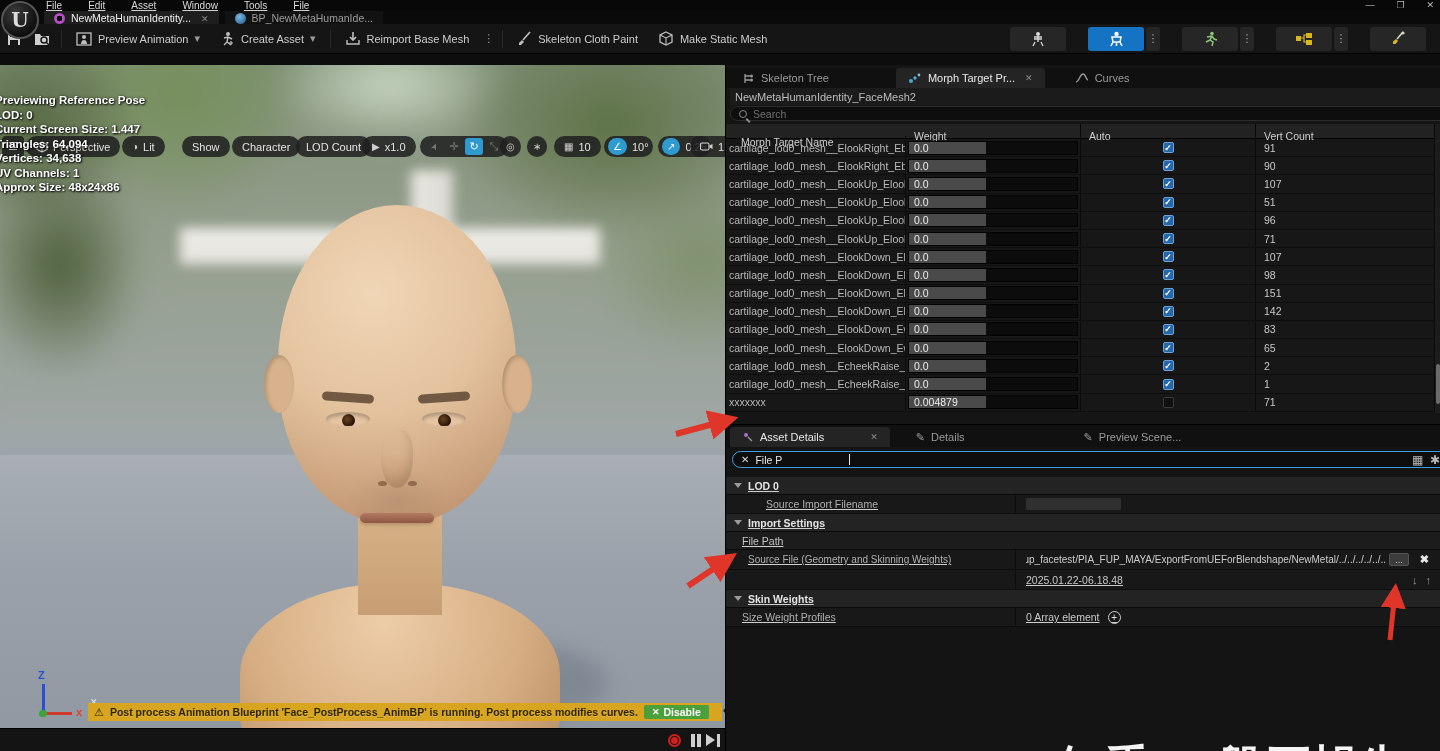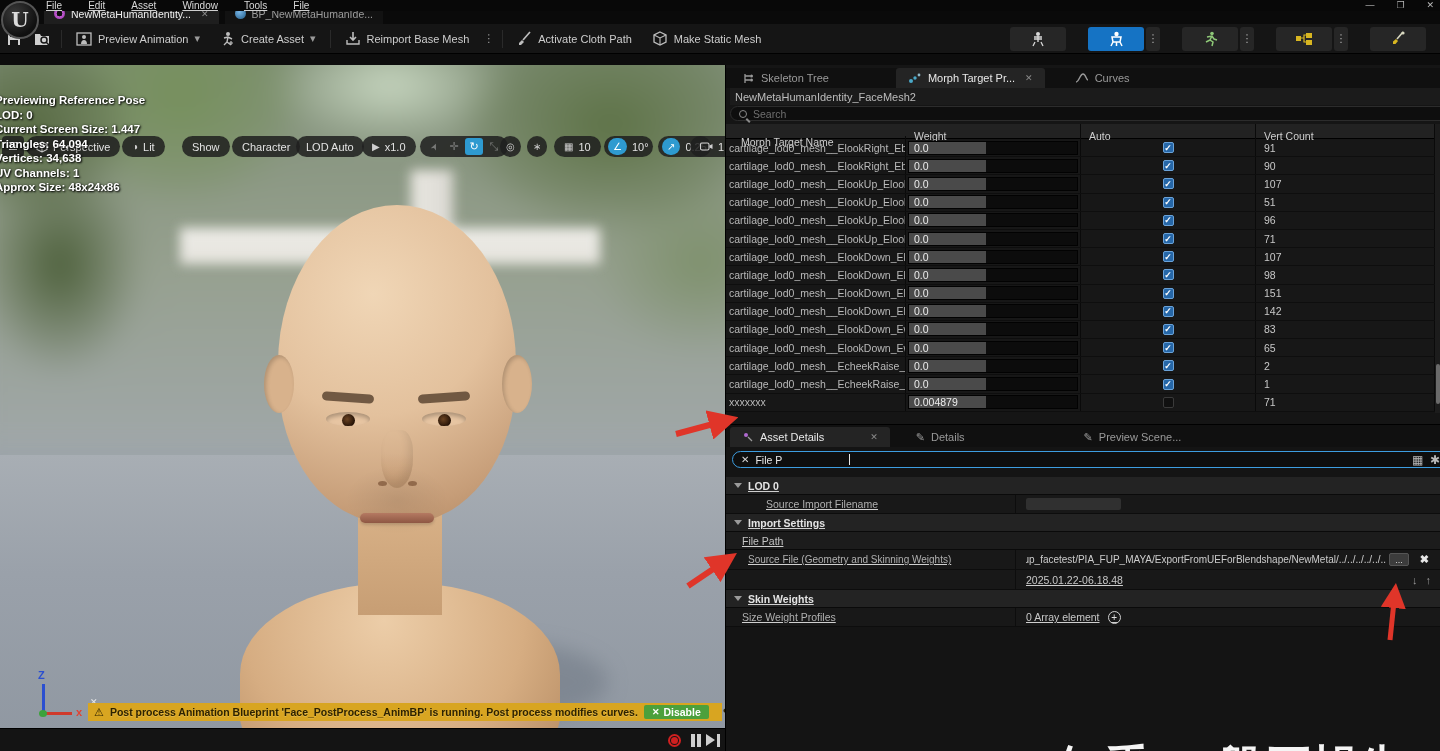--- a/index.html
+++ b/index.html
@@ -16,21 +16,21 @@
   #menubar { left:0; top:0; width:1440px; height:11px; background:#080808; z-index:30; }
   #menubar .menu-item { color:#d8d8d8; font-size:10px; margin-right:26px; line-height:10px; }
   #ue-logo { left:1px; top:1px; width:38px; height:38px; border-radius:50%;
     background:radial-gradient(circle at 35% 30%, #3a3a3a, #101010 70%);
     border:2px solid #555; color:#dcdcdc; display:flex; align-items:center; justify-content:center;
     font-size:20px; font-weight:bold; z-index:40; font-family:"DejaVu Serif", serif; }
   #win-controls { right:6px; top:0; display:flex; gap:22px; color:#bbb; font-size:9px; z-index:40; }
 
   
   #tabbar { left:0; top:11px; width:1440px; height:24px; background:#0a0a0a; display:flex; align-items:flex-end; padding-left:44px; }
-  .asset-tab { height:22px; display:flex; align-items:center; gap:6px; padding:0 10px; font-size:10.5px; color:#9c9c9c; background:#121212; margin-right:6px; border-top:1px solid #1e1e1e; }
+  .asset-tab { height:22px; display:flex; align-items:flex-end; gap:6px; padding:0 10px; font-size:10.5px; color:#9c9c9c; background:#121212; margin-right:6px; border-top:1px solid #1e1e1e; }
   .asset-tab.active { background:#1e1e1e; color:#efefef; border-top:1px solid #3a3a3a; }
   .tab-dot { width:11px; height:11px; border-radius:50%; }
   .dot-identity { background:radial-gradient(circle at 50% 50%, #0c0c0c 35%, #c05ad0 40%, #8e2da0 100%); }
   .dot-bp { background:radial-gradient(circle at 40% 35%, #79b7e8, #205a86); }
   .tab-x { color:#8a8a8a; font-size:9px; margin-left:4px; }
 
   
   #toolbar { left:0; top:35px; width:1440px; height:30px; background:#151515; border-bottom:1px solid #000; display:flex; align-items:center; }
   .tb-btn { display:flex; align-items:center; gap:6px; color:#cdcdcd; font-size:11px; padding:0 10px; height:30px; }
   .tb-sep { width:1px; height:18px; background:#2a2a2a; margin:0 4px; }
@@ -258,21 +258,21 @@
         </svg>
       <span>Reimport Base Mesh</span>
     </div>
     <span class="kebab">⋮</span>
     <div class="tb-sep"></div>
     <div class="tb-btn">
       <svg class="mini-svg" width="15" height="15" viewBox="0 0 15 15">
           <path d="M13 1L6 9" stroke="#bdbdbd" stroke-width="1.6"></path>
           <path d="M5 9l2 2-3 3H2v-2z" fill="#bdbdbd"></path>
         </svg>
-      <span>Activate Cloth Path</span>
+      <span>Skeleton Cloth Paint</span>
     </div>
     <div class="tb-btn">
       <svg class="mini-svg" width="16" height="15" viewBox="0 0 16 15">
           <path d="M8 1l6 3v7l-6 3-6-3V4z" fill="none" stroke="#bdbdbd" stroke-width="1.3"></path>
           <path d="M2 4l6 3 6-3M8 7v7" stroke="#bdbdbd" stroke-width="1.1" fill="none"></path>
         </svg>
       <span>Make Static Mesh</span>
     </div>
 
     <div style="flex:1"></div>
@@ -361,21 +361,21 @@
       <span class="glyph">◑</span>
       <span>Lit</span>
     </div>
     <div class="pill" style="left:182px;">
       <span>Show</span>
     </div>
     <div class="pill" style="left:232px;">
       <span>Character</span>
     </div>
     <div class="pill" style="left:296px;">
-      <span>LOD Auto</span>
+      <span>LOD Count</span>
     </div>
     <div class="pill" style="left:362px;">
       <span class="glyph">▶</span>
       <span>x1.0</span>
     </div>
     <div class="pill" style="left:420px; gap:2px; padding:0 5px;">
       <span class="tool-ico dim" style="transform:rotate(-65deg); font-size:9px;">➤</span>
       <span class="tool-ico dim">✛</span>
       <span class="tool-ico active">↻</span>
       <span class="tool-ico dim">⤡</span>

